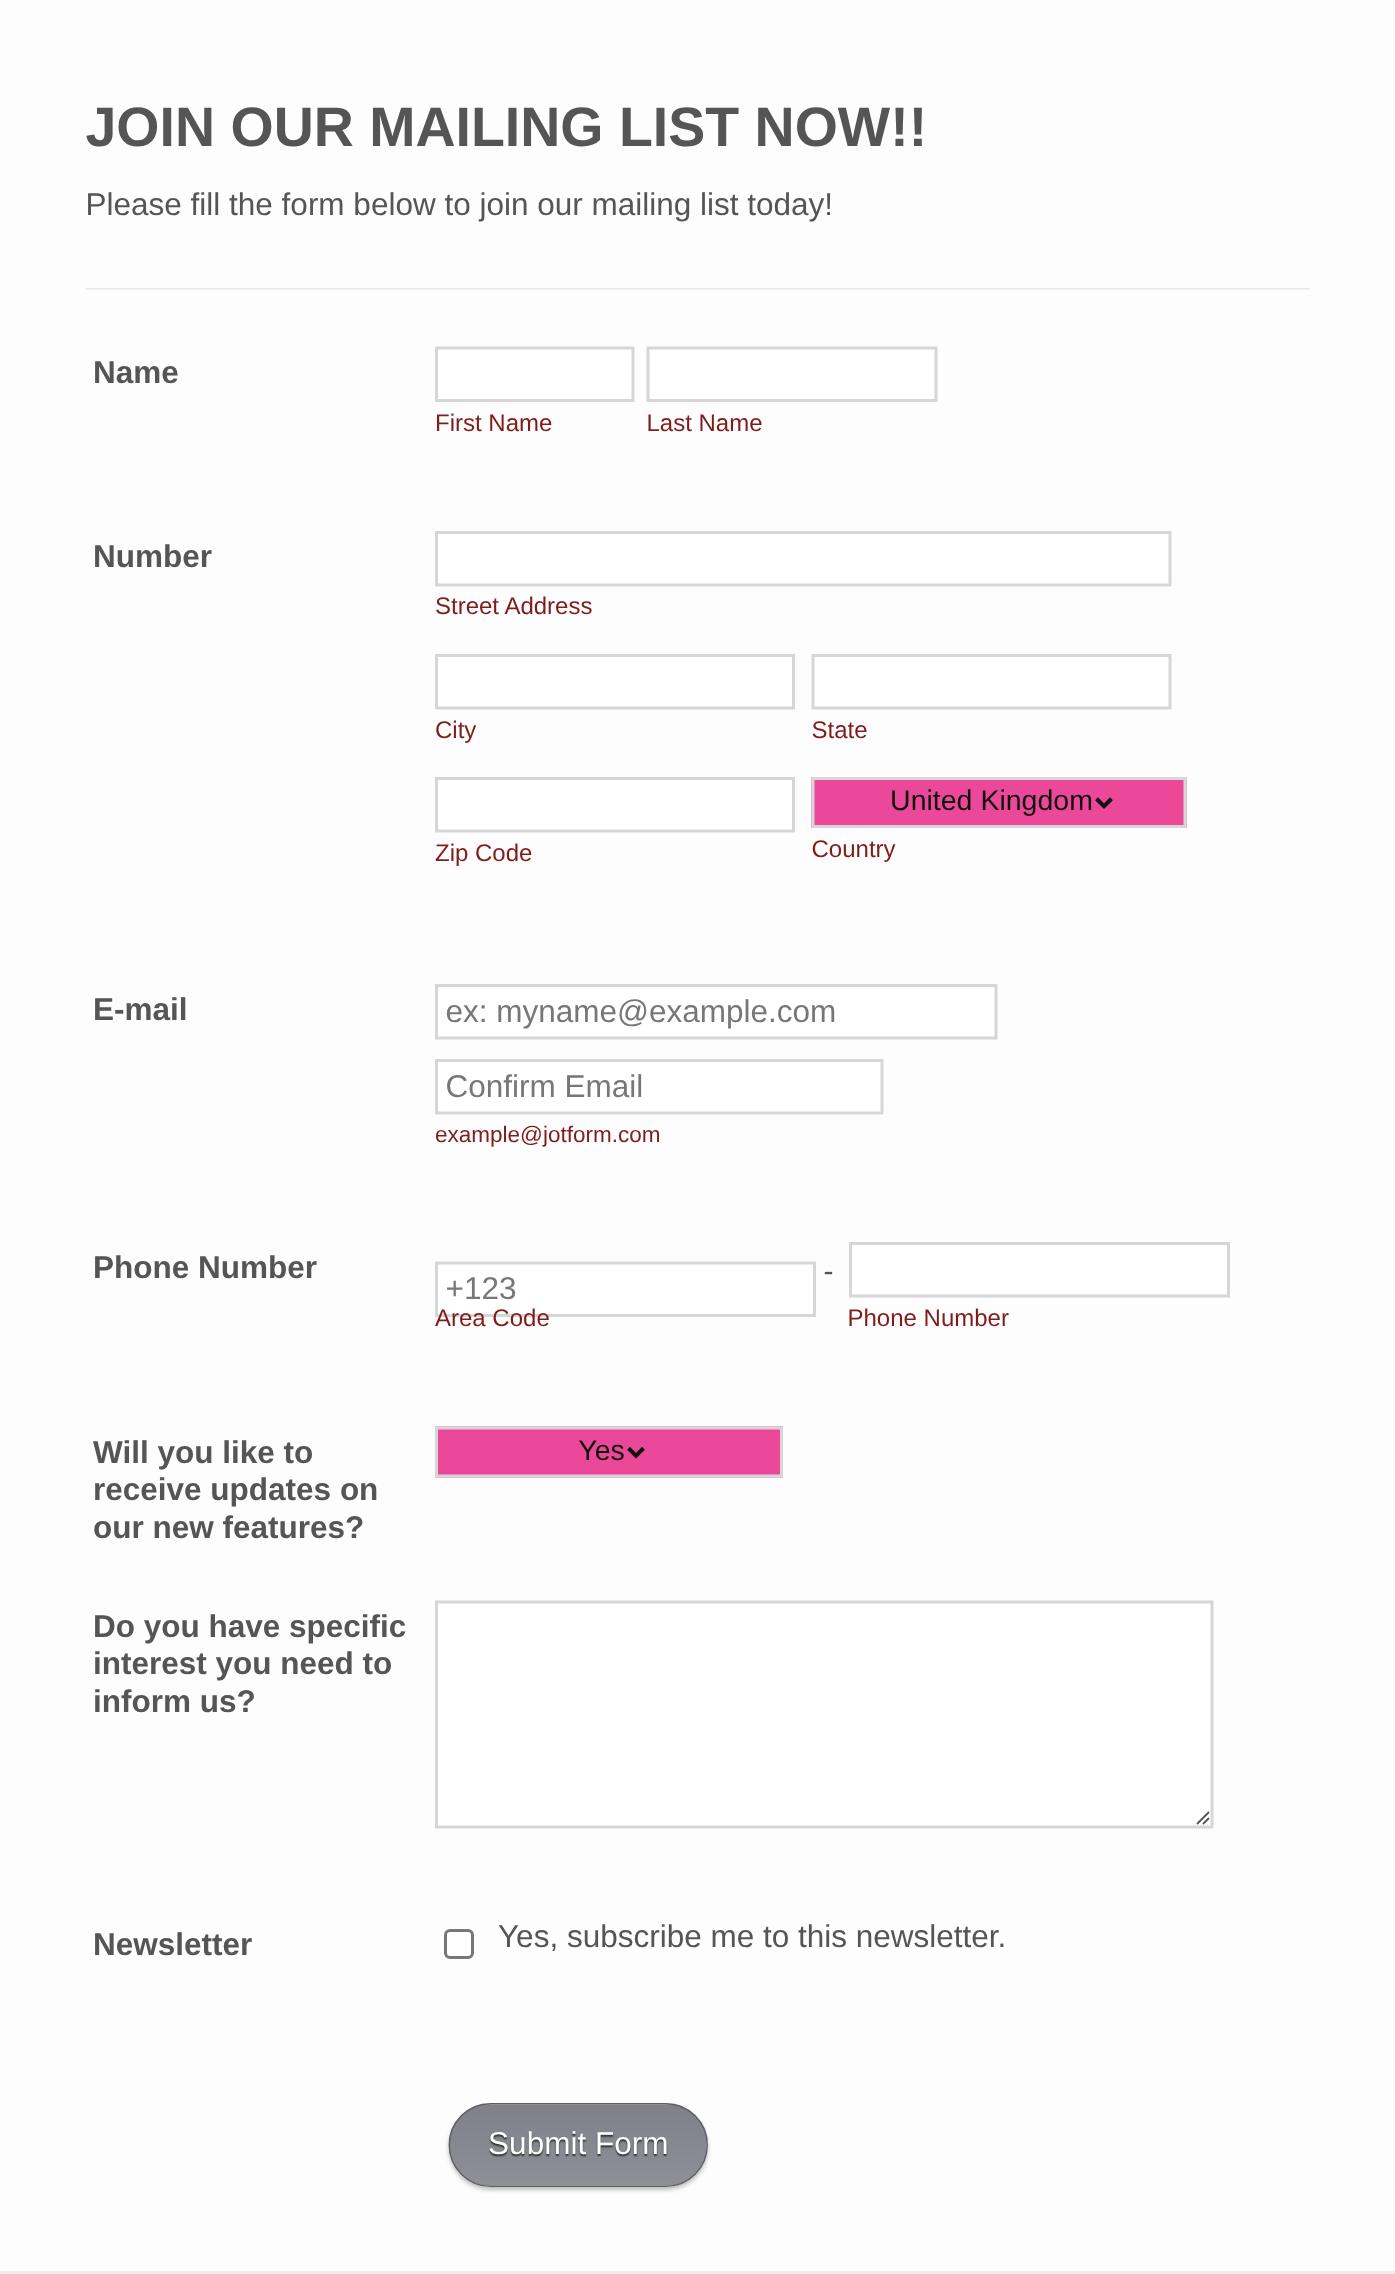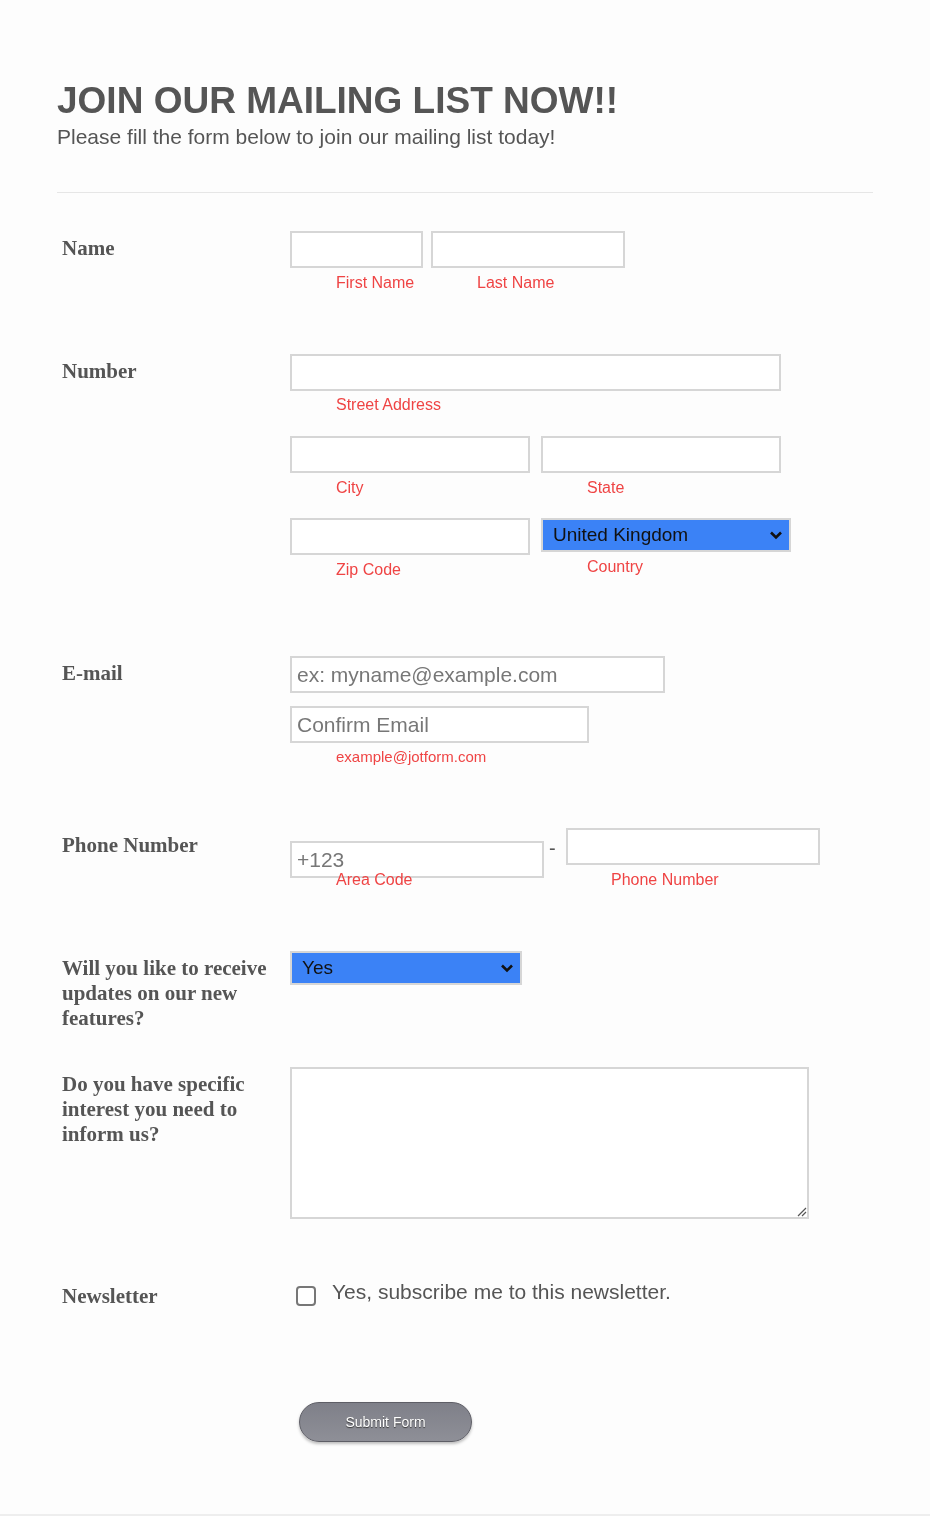--- a/index.html
+++ b/index.html
@@ -2,46 +2,46 @@
 <html><head>
 <meta charset="utf-8">
 <style>
   * { box-sizing: border-box; }
   html, body { margin: 0; padding: 0; }
   body {
     width: 930px; height: 1516px; background: #fdfdfd; position: relative;
     font-family: "Liberation Sans", sans-serif; color: #555555; overflow: hidden;
   }
   .abs { position: absolute; }
-  .title { left: 57px; top: 64px; font-size: 37px; font-weight: bold; color: #555; letter-spacing: 0; white-space: nowrap; margin-top: 16px; }
+  .title { left: 57px; top: 64px; font-size: 37px; font-weight: bold; color: #555; letter-spacing: 0; white-space: nowrap; }
   .subtitle { left: 57px; top: 125px; font-size: 21px; color: #555; white-space: nowrap; }
   .divider { left: 57px; top: 192px; width: 816px; height: 1px; background: #e6e6e6; }
-  .qlabel { left: 62px; font-size: 21px; font-weight: bold; color: #555; line-height: 25px; width: 220px; font-family: Liberation Serif, serif; }
+  .qlabel { left: 62px; font-size: 21px; font-weight: bold; color: #555; line-height: 25px; width: 220px; }
   .input {
     border: 2px solid #d6d6d6; background: #fff; height: 37px;
     font-family: "Liberation Sans", sans-serif; font-size: 21px; color: #666; padding: 0 5px;
     outline: none;
   }
   .input::placeholder { color: #777; }
-  .sublabel { font-size: 16px; color: #ef4444; white-space: nowrap; margin-left: 46px; }
+  .sublabel { font-size: 16px; color: #7f1d1d; white-space: nowrap; }
   .select {
-    border: 2px solid #d6d6d6; background: #3b82f6; height: 34px; display: flex; align-items: center;
-    justify-content: space-between; padding: 0 6px 0 10px; font-size: 19px; color: #111; cursor: pointer;
+    border: 2px solid #d6d6d6; background: #ec4899; height: 34px; display: flex; align-items: center;
+    justify-content: center; padding: 0 6px 0 10px; font-size: 19px; color: #111; cursor: pointer;
   }
   .chev { width: 14px; height: 14px; }
   textarea.input { height: 152px; resize: none; padding: 5px; }
   .resize-grip { right: 2px; bottom: 2px; width: 12px; height: 12px; }
   .checkbox { left: 296px; top: 1286px; width: 20px; height: 20px; border: 2px solid #777; border-radius: 4px; background: #fff; cursor: pointer; }
   .check-label { left: 332px; top: 1280px; font-size: 21px; color: #555; white-space: nowrap; }
   .submit {
-    left: 299px; top: 1402px; width: 173px; height: 40px; border-radius: 28px;
+    left: 299px; top: 1402px; width: 173px; height: 56px; border-radius: 28px;
     border: 1px solid #5e5e66;
     background: linear-gradient(#7f8089, #8e8f97);
     box-shadow: 0 2px 3px rgba(0,0,0,0.25);
-    color: #fff; font-size: 14px; display: flex; align-items: center; justify-content: center;
+    color: #fff; font-size: 21px; display: flex; align-items: center; justify-content: center;
     text-shadow: 0 1px 1px #333; cursor: pointer;
   }
   .bottom-line { left: 0; top: 1514px; width: 930px; height: 2px; background: #eeeeee; }
   .dash { left: 549px; top: 837px; font-size: 20px; color: #555; }
 </style>
 </head>
 <body>
 
 <div class="abs title">JOIN OUR MAILING LIST NOW!!</div>
 <div class="abs subtitle">Please fill the form below to join our mailing list today!</div>

